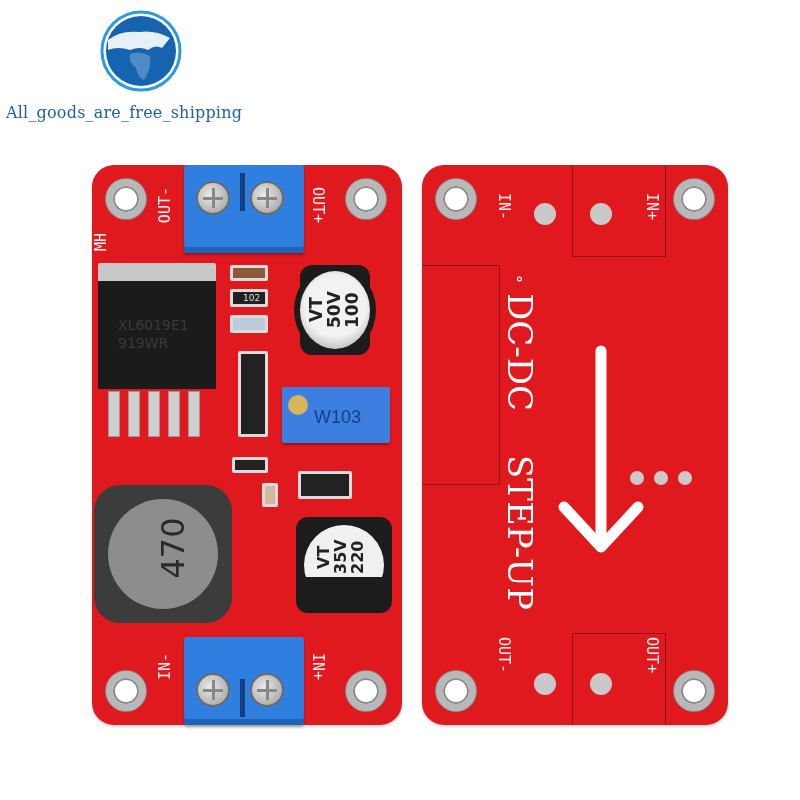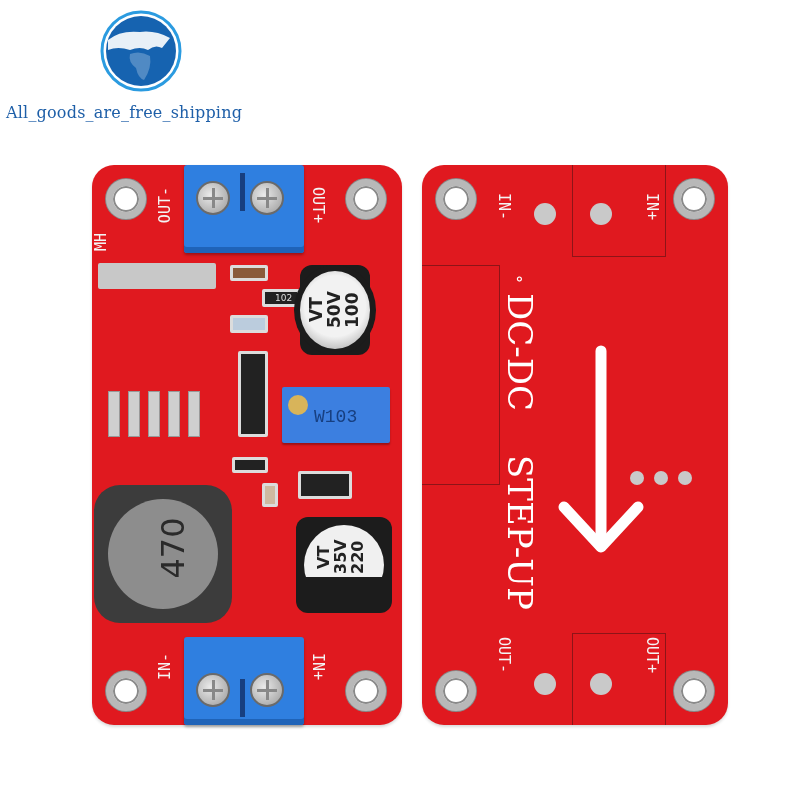--- a/index.html
+++ b/index.html
@@ -19,21 +19,21 @@
   .screw::after{left:5px;top:14px;width:20px;height:3px;}
   .smd{background:#222;border:3px solid #dcdcdc;border-radius:2px;box-sizing:border-box;}
   .pad{background:#cfcfcf;border:1px solid #999;}
   .cap{border-radius:50%;background:radial-gradient(circle at 50% 45%,#f2f2f2 55%,#c9c9c9 75%);box-shadow:0 0 0 6px #1c1c1c;}
   .cap-text{font-family:"DejaVu Sans",sans-serif;font-size:17px;font-weight:bold;color:#222;writing-mode:vertical-rl;transform:rotate(180deg);line-height:1.05;text-align:center;}
   .chip{background:#1b1b1b;}
   .inductor{background:#3c3c3c;border-radius:26px;}
   .inductor-core{border-radius:50%;background:#8d8d8d;}
   .back-text{color:#ffffff;font-family:"DejaVu Serif",serif;font-size:34px;writing-mode:vertical-rl;white-space:nowrap;}
   .pot{background:#3c7fe0;border-radius:2px;box-shadow:0 2px 2px rgba(0,0,0,.3);}
-  .pot-text{font-family:Liberation Mono, monospace;font-size:18px;color:#173f80;}
+  .pot-text{font-family:Liberation Sans, sans-serif;font-size:18px;color:#173f80;}
   .outline{border:1.5px solid #8d1418;box-sizing:border-box;}
 </style>
 </head>
 <body>
 
 <div class="abs logo-globe">
   <svg width="82" height="82" viewBox="0 0 82 82">
     <circle cx="41" cy="41" r="39" fill="#ffffff" stroke="#2b9be0" stroke-width="3"></circle>
     <circle cx="41" cy="41" r="35" fill="#1663b0"></circle>
     <path d="M8 30 Q20 20 40 22 Q55 20 70 28 L62 38 Q55 34 48 40 Q40 36 30 40 Q18 36 8 40 Z" fill="#ffffff" opacity="0.9"></path>
@@ -51,28 +51,32 @@
   <div class="abs terminal" style="left:92px;top:0px;width:120px;height:88px;">
     <div class="abs screw" style="left:12px;top:16px;"></div>
     <div class="abs screw" style="left:66px;top:16px;"></div>
     <div class="abs" style="left:56px;top:8px;width:5px;height:38px;background:#173f80;"></div>
   </div>
   <div class="abs silk" style="left:66px;top:22px;transform:rotate(180deg);">OUT-</div>
   <div class="abs silk" style="left:218px;top:22px;">OUT+</div>
   <div class="abs silk" style="left:2px;top:68px;transform:rotate(180deg);">MH</div>
 
   <div class="abs" style="left:6px;top:98px;width:118px;height:26px;background:#c8c8c8;border-radius:2px;"></div>
+  <div class="abs chip" style="left:6px;top:116px;width:118px;height:108px;">
+    <div class="abs" style="left:20px;top:36px;color:#3a3a3a;font-family:'DejaVu Sans',sans-serif;font-size:14px;">XL6019E1</div>
+    <div class="abs" style="left:20px;top:54px;color:#3a3a3a;font-family:'DejaVu Sans',sans-serif;font-size:14px;">919WR</div>
+  </div>
   <div class="abs pad" style="left:16px;top:226px;width:10px;height:44px;"></div>
   <div class="abs pad" style="left:36px;top:226px;width:10px;height:44px;"></div>
   <div class="abs pad" style="left:56px;top:226px;width:10px;height:44px;"></div>
   <div class="abs pad" style="left:76px;top:226px;width:10px;height:44px;"></div>
   <div class="abs pad" style="left:96px;top:226px;width:10px;height:44px;"></div>
 
   <div class="abs smd" style="left:138px;top:100px;width:38px;height:16px;background:#8a5a3a;"></div>
-  <div class="abs smd" style="left:138px;top:124px;width:38px;height:18px;margin-left:32px;">
+  <div class="abs smd" style="left:138px;top:124px;width:38px;height:18px;">
     <div class="abs" style="left:10px;top:1px;color:#ddd;font-size:9px;font-family:'DejaVu Sans',sans-serif;">102</div>
   </div>
   <div class="abs smd" style="left:138px;top:150px;width:38px;height:18px;background:#bcd;"></div>
   <div class="abs smd" style="left:146px;top:186px;width:30px;height:86px;"></div>
 
   <div class="abs cap" style="left:208px;top:100px;width:70px;height:90px;border-radius:12px;background:#1c1c1c;box-shadow:none;"></div>
   <div class="abs cap" style="left:208px;top:106px;width:70px;height:78px;">
     <div class="abs cap-text" style="left:8px;top:8px;height:62px;width:54px;">
       <span>VT</span><br><span>50V</span><br><span>100</span>
     </div>

